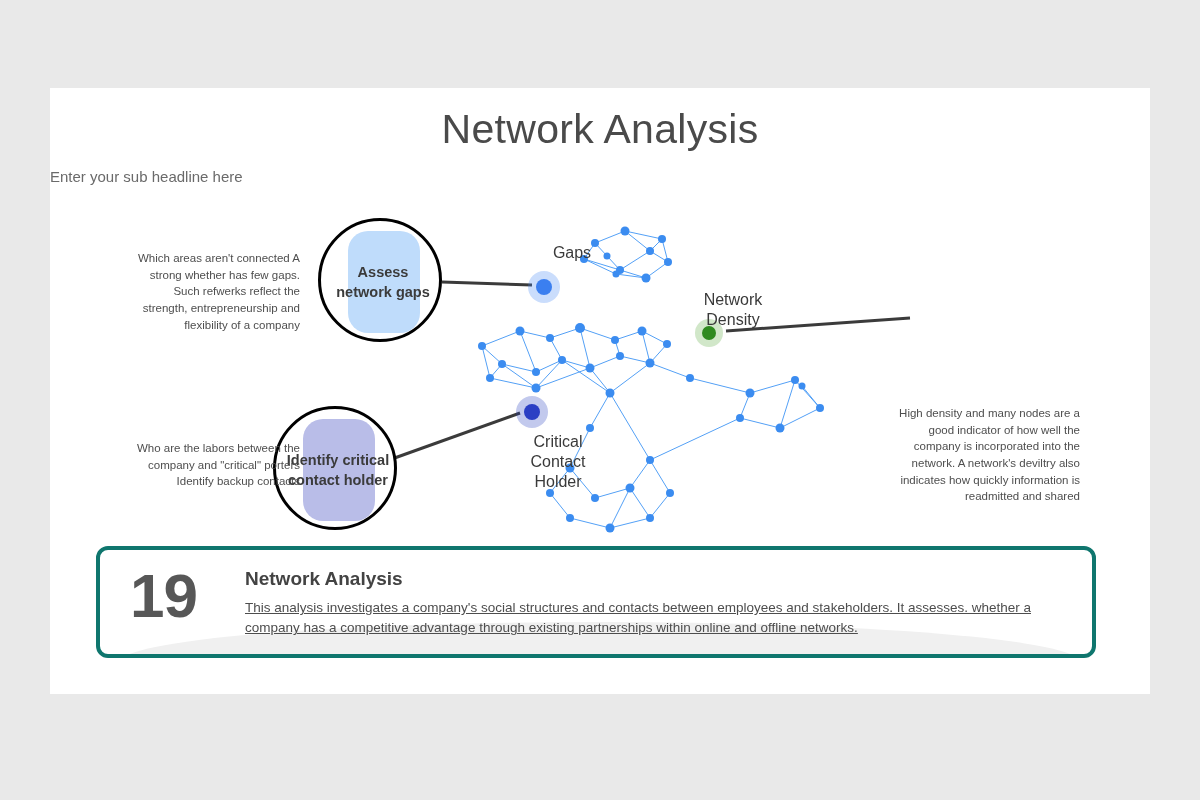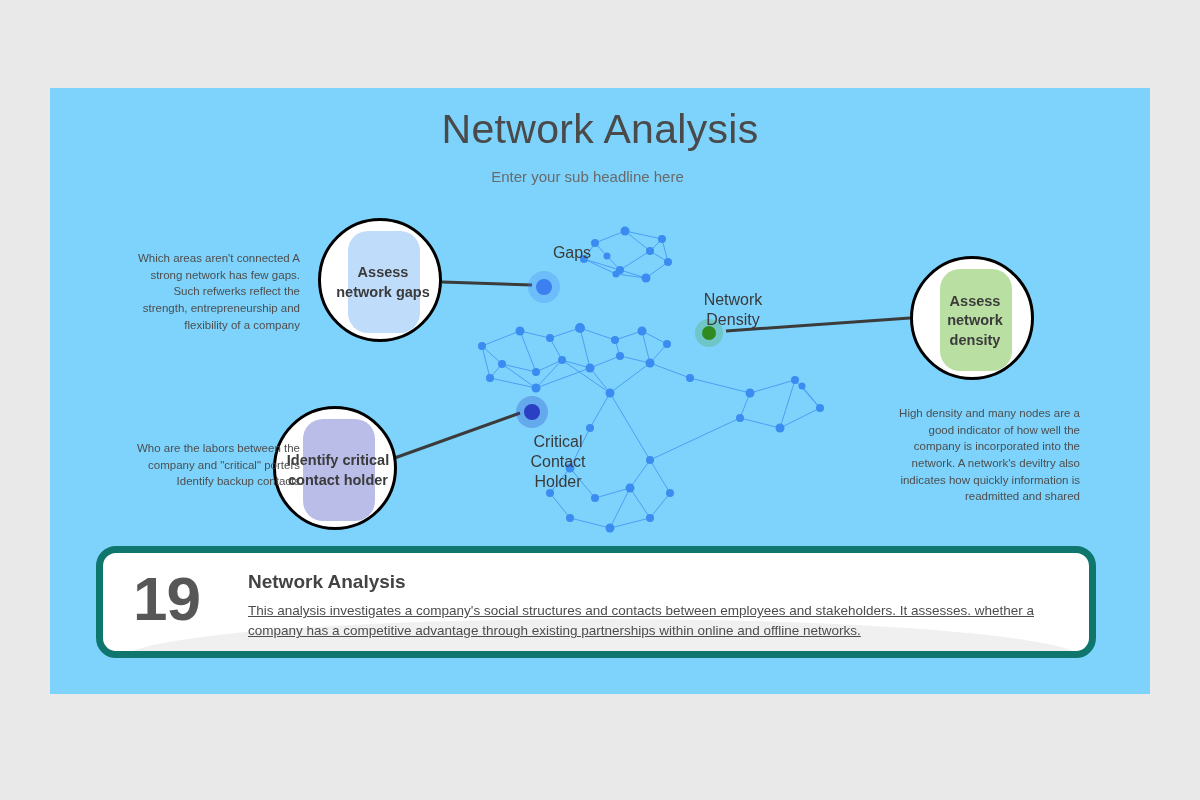--- a/index.html
+++ b/index.html
@@ -11,41 +11,41 @@
     font-family: "Liberation Sans", sans-serif;
     overflow: hidden;
   }
 
   #slide {
     position: absolute;
     left: 50px;
     top: 88px;
     width: 1100px;
     height: 606px;
-    background: #7dd3fc;
+    background: #ffffff;
   }
 
   
   #title {
     position: absolute;
     top: 18px;
     left: 0;
     width: 1100px;
     text-align: center;
     font-size: 41px;
     color: #4a4a4a;
     font-weight: 400;
     letter-spacing: 0.3px;
   }
   #subtitle {
     position: absolute;
     top: 80px;
     left: 0;
     width: 1075px;
-    text-align: center;
+    text-align: left;
     font-size: 15px;
     color: #6a6a6a;
     font-weight: 400;
   }
 
   
   #canvas {
     position: absolute;
     left: 0;
     top: 0;
@@ -141,22 +141,22 @@
   #dot-critical .halo { background: rgba(35,60,190,0.28); }
   #dot-critical .core { background: #2b3fc4; }
 
   
   #footer {
     position: absolute;
     left: 46px;
     top: 458px;
     width: 1000px;
     height: 112px;
-    border: 7px solid #0f766e;
-    border-radius: 20px;
+    border: 4px solid #0f766e;
+    border-radius: 12px;
     background: #ffffff;
     box-sizing: border-box;
     overflow: hidden;
   }
   #footer .shadowblob {
     position: absolute;
     left: 20px;
     bottom: -48px;
     width: 960px;
     height: 80px;
@@ -271,31 +271,27 @@
         <circle cx="752" cy="298" r="3.5"></circle>
       </g>
     </svg>
   </div>
 
   <div class="badge" id="badge-gaps">
     <div class="fill"></div>
     <div class="btxt">Assess network gaps</div>
   </div>
 
-  <div class="badge" id="badge-density">
-    <div class="fill"></div>
-    <div class="btxt">Assess network density</div>
-  </div>
 
   <div class="badge" id="badge-critical">
     <div class="fill"></div>
     <div class="btxt">Identify critical contact holder</div>
   </div>
 
-  <div class="desc" id="desc-gaps">Which areas aren't connected A strong network has few gaps. Such refwerks reflect the strength, entrepreneurship and flexibility of a company</div>
+  <div class="desc" id="desc-gaps">Which areas aren't connected A strong whether has few gaps. Such refwerks reflect the strength, entrepreneurship and flexibility of a company</div>
   <div class="desc" id="desc-critical">Who are the labors between the company and "critical" porters Identify backup contacts</div>
   <div class="desc" id="desc-density">High density and many nodes are a good indicator of how well the company is incorporated into the network. A network's deviltry also indicates how quickly information is readmitted and shared</div>
 
   <div class="marker" id="dot-gaps">
     <div class="halo"></div>
     <div class="core"></div>
   </div>
   <div class="marker" id="dot-density">
     <div class="halo"></div>
     <div class="core"></div>

